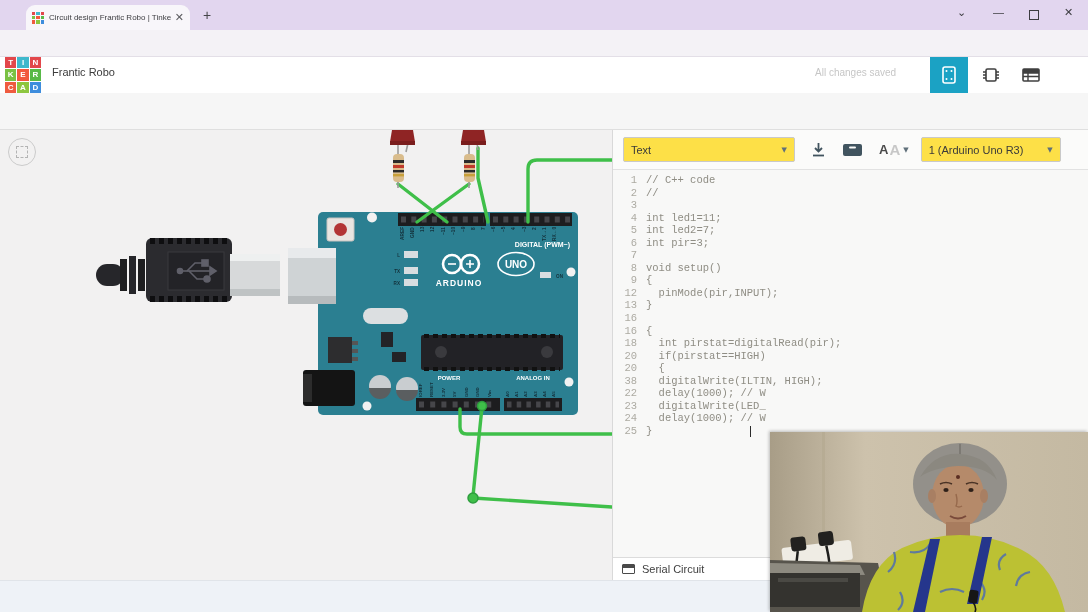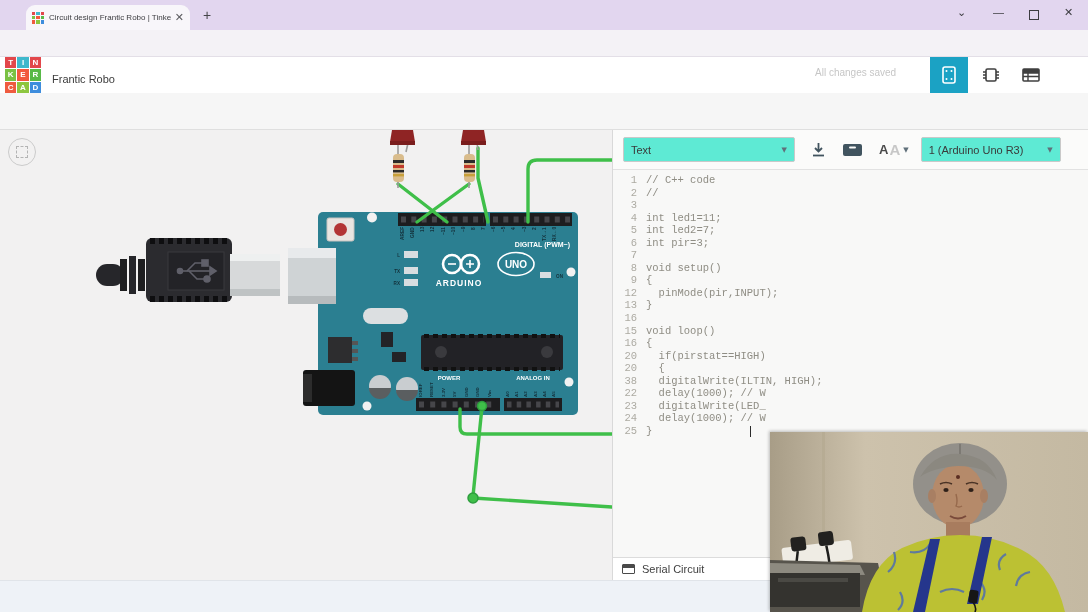--- a/index.html
+++ b/index.html
@@ -73,21 +73,21 @@
            display:flex;align-items:center;justify-content:center;}
   .zoomfit i{width:10px;height:10px;border:1px dashed #b4b4b4;display:block;}
   .pinlabels{display:flex;}
   .pinlabels span{flex:1;writing-mode:vertical-rl;transform:rotate(180deg);font-size:4.8px;font-weight:bold;
                   color:#14323c;text-align:right;overflow:visible;line-height:1;}
   .pinlabels.bottom span{text-align:left;font-size:4.4px;}
   
   .codepanel{left:612px;top:130px;width:476px;height:450px;background:#f8f8f7;border-left:1px solid #d9d9d9;box-sizing:border-box;}
   .cphead{left:0;top:0;width:475px;height:40px;background:#fbfbfa;border-bottom:1px solid #e2e2e2;box-sizing:border-box;
           display:flex;align-items:center;}
-  .select{height:25px;background:#5eead4;border:1px solid #c9c9c9;border-radius:2px;display:flex;align-items:center;
+  .select{height:25px;background:#fde047;border:1px solid #c9c9c9;border-radius:2px;display:flex;align-items:center;
           padding:0 7px;font-size:11px;color:#3a3a3a;box-sizing:border-box;}
   .select .caret{margin-left:auto;}
   .textsel{width:172px;margin-left:10px;}
   .boardsel{width:140px;margin-left:12px;}
   .cpic{margin-left:16px;display:flex;align-items:center;}
   .fsA1{font-size:13px;font-weight:bold;color:#4a4a4a;}
   .fsA2{font-size:15px;font-weight:bold;color:#c7c7c7;margin-left:1px;}
   .codelines{left:0;top:40px;width:475px;height:387px;overflow:hidden;padding-top:4px;box-sizing:border-box;}
   .cl{display:flex;font-family:"Liberation Mono","DejaVu Sans Mono",monospace;font-size:10.5px;line-height:12.55px;}
   .ln{width:24px;text-align:right;color:#acaaa2;flex:none;margin-right:9px;}
@@ -170,21 +170,21 @@
       <span class="lt0">T</span>
       <span class="lt1">I</span>
       <span class="lt2">N</span>
       <span class="lt3">K</span>
       <span class="lt4">E</span>
       <span class="lt5">R</span>
       <span class="lt6">C</span>
       <span class="lt7">A</span>
       <span class="lt8">D</span>
     </div>
-    <span class="abs doc-title" style="top:16px;">Frantic Robo</span>
+    <span class="abs doc-title" style="top:9px;">Frantic Robo</span>
     <span class="abs savestat" style="top:10px;">All changes saved</span>
     <div class="abs viewtile active" style="left:930px;top:0;">
       <svg width="20" height="18" viewBox="0 0 20 18">
         <rect x="4" y="1" width="12" height="16" rx="2" fill="none" stroke="#fff" stroke-width="1.6"></rect>
         <circle cx="7.5" cy="5" r="1" fill="#fff"></circle>
           <circle cx="12.5" cy="5" r="1" fill="#fff"></circle>
         <circle cx="7.5" cy="13" r="1" fill="#fff"></circle>
           <circle cx="12.5" cy="13" r="1" fill="#fff"></circle>
       </svg>
     </div>
@@ -522,26 +522,26 @@
         </div>
         <div class="cl">
           <span class="ln">13</span>
           <span class="ct">}</span>
         </div>
         <div class="cl">
           <span class="ln">16</span>
           <span class="ct"></span>
         </div>
         <div class="cl">
-          <span class="ln">15</span>
-          <span class="ct">void loop()</span>
-        </div>
-        <div class="cl">
           <span class="ln">16</span>
           <span class="ct">{</span>
+        </div>
+        <div class="cl">
+          <span class="ln">18</span>
+          <span class="ct">  int pirstat=digitalRead(pir);</span>
         </div>
         <div class="cl">
           <span class="ln">20</span>
           <span class="ct">  if(pirstat==HIGH)</span>
         </div>
         <div class="cl">
           <span class="ln">20</span>
           <span class="ct">  {</span>
         </div>
         <div class="cl">

